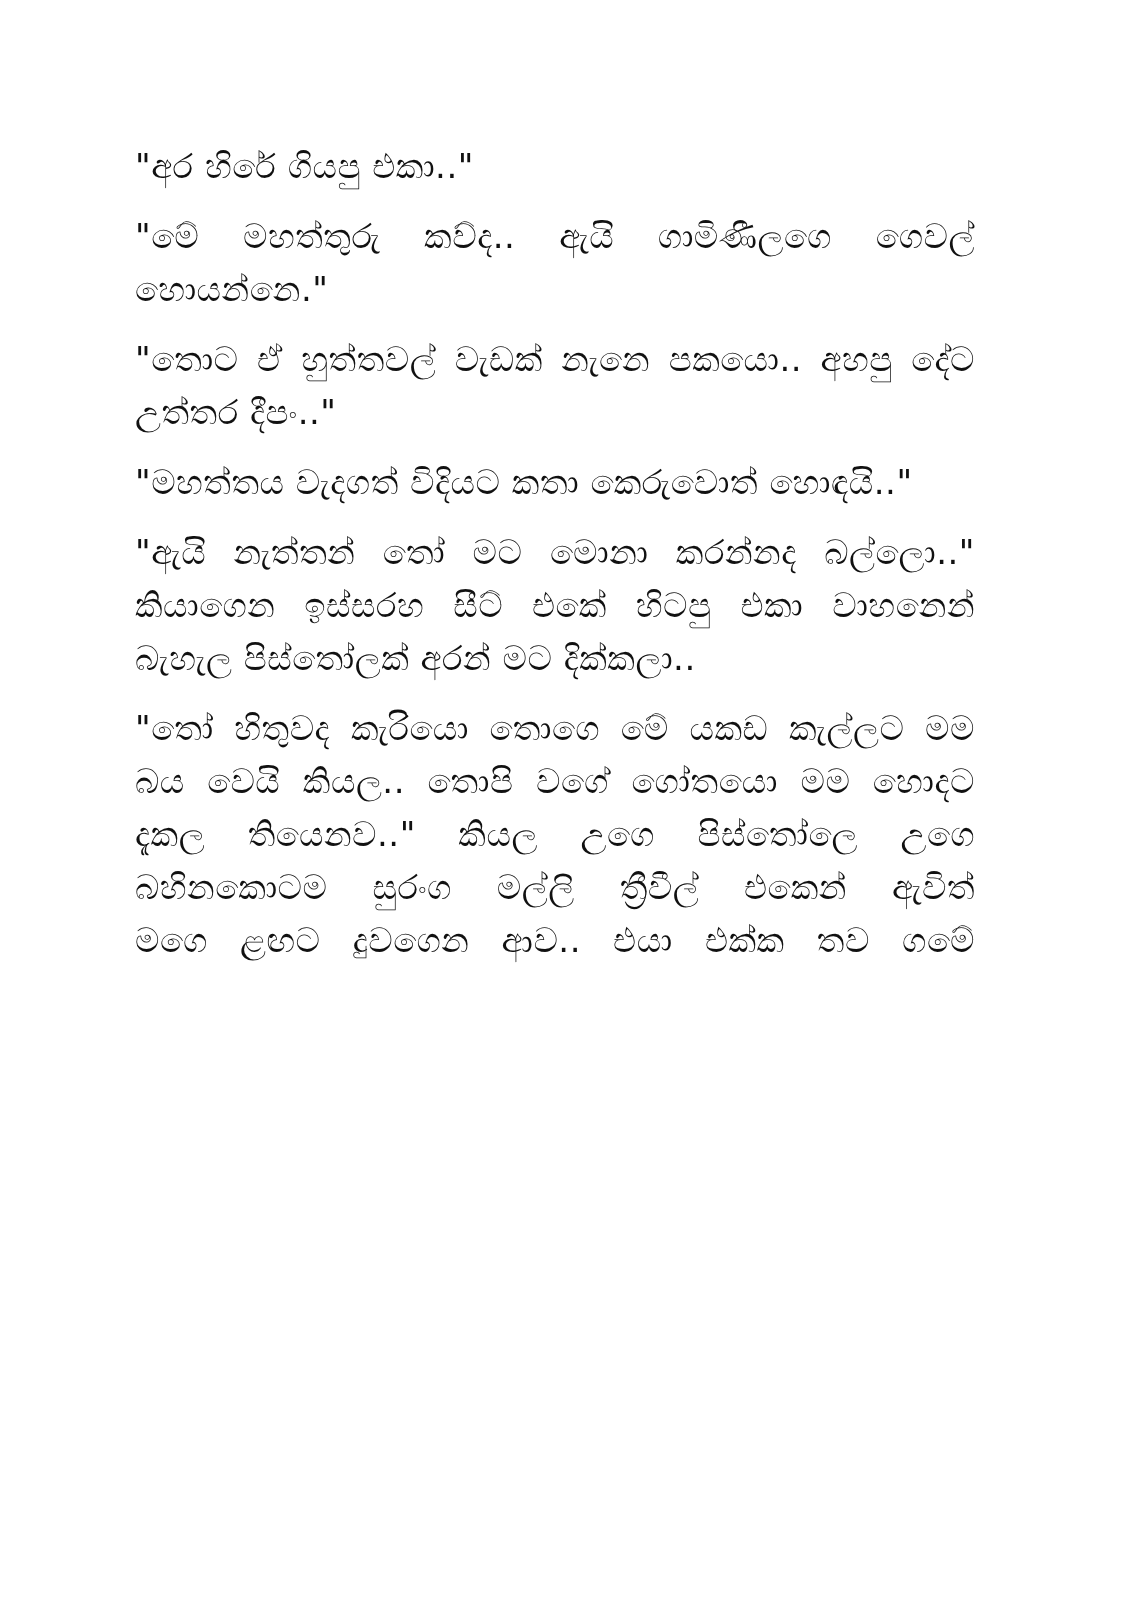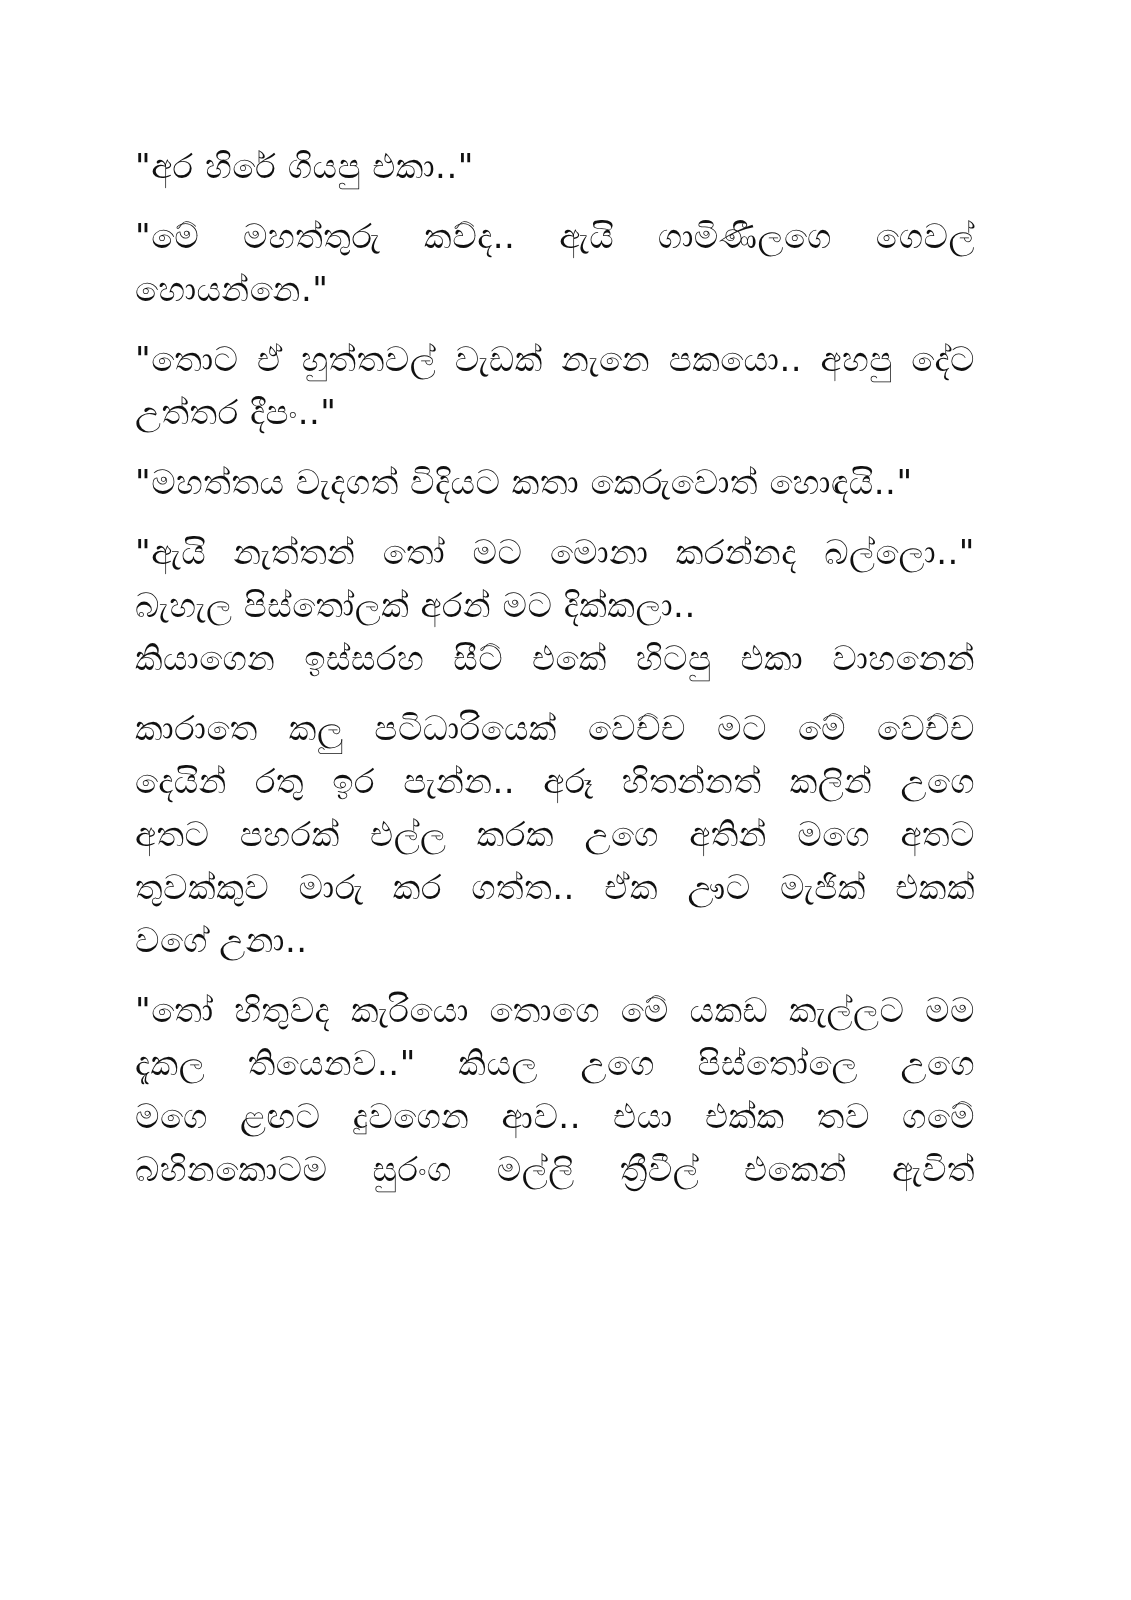--- a/index.html
+++ b/index.html
@@ -55,32 +55,26 @@
     <span class="line">"තොට ඒ හුත්තවල් වැඩක් නැනෙ පකයො.. අහපු දේට</span>
     <span class="line end">උත්තර දීපං.."</span>
   </p>
 
   <p class="para">
     <span class="line end">"මහත්තය වැදගත් විදියට කතා කෙරුවොත් හොඳයි.."</span>
   </p>
 
   <p class="para">
     <span class="line">"ඇයි නැත්තන් තෝ මට මොනා කරන්නද බල්ලො.."</span>
+    <span class="line">කියාගෙන ඉස්සරහ සීට් එකේ හිටපු එකා වාහනෙන්</span>
     <span class="line end">බැහැල පිස්තෝලක් අරන් මට දික්කලා..</span>
-    <span class="line">කියාගෙන ඉස්සරහ සීට් එකේ හිටපු එකා වාහනෙන්</span>
   </p>
 
-  <p class="para">
-    <span class="line">කාරාතෙ කලු පටිධාරියෙක් වෙච්ච මට මේ වෙච්ච</span>
-    <span class="line">දෙයින් රතු ඉර පැන්න.. අරූ හිතන්නත් කලින් උගෙ</span>
-    <span class="line">අතට පහරක් එල්ල කරක උගෙ අතින් මගෙ අතට</span>
-    <span class="line">තුවක්කුව මාරු කර ගත්ත.. ඒක ඌට මැජික් එකක්</span>
-    <span class="line end">වගේ උනා..</span>
-  </p>
 
   <p class="para">
     <span class="line">"තෝ හිතුවද කැරියො තොගෙ මේ යකඩ කැල්ලට මම</span>
+    <span class="line">බය වෙයි කියල.. තොපි වගේ ගෝතයො මම හොදට</span>
     <span class="line">දැකල තියෙනව.." කියල උගෙ පිස්තෝලෙ උගෙ</span>
+    <span class="line">බහිනකොටම සුරංග මල්ලි ත්‍රීවීල් එකෙන් ඇවිත්</span>
     <span class="line">මගෙ ළඟට දුවගෙන ආව.. එයා එක්ක තව ගමේ</span>
-    <span class="line">බහිනකොටම සුරංග මල්ලි ත්‍රීවීල් එකෙන් ඇවිත්</span>
   </p>
 
 </div>
 
 </body></html>

